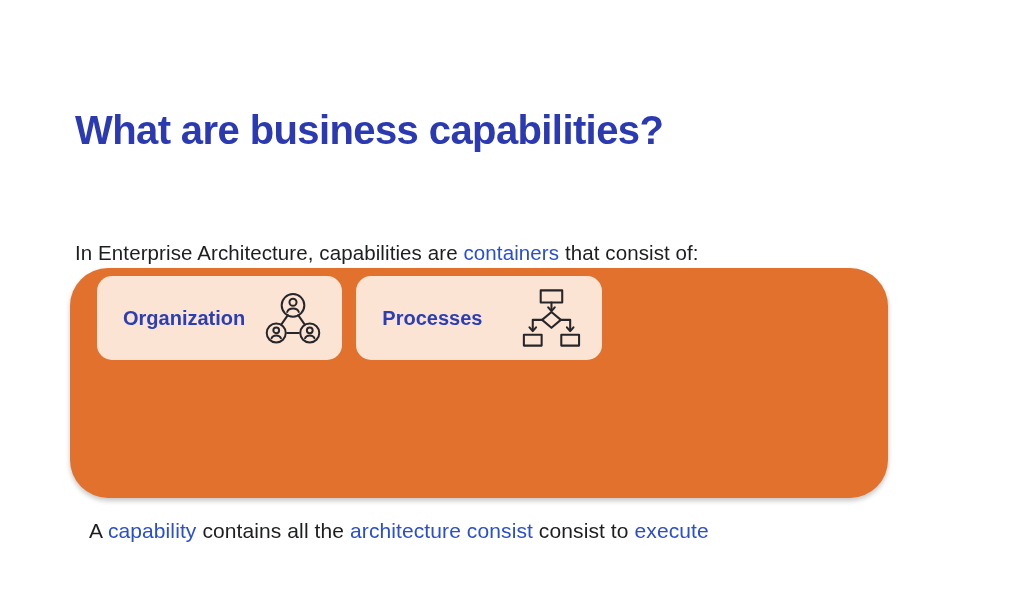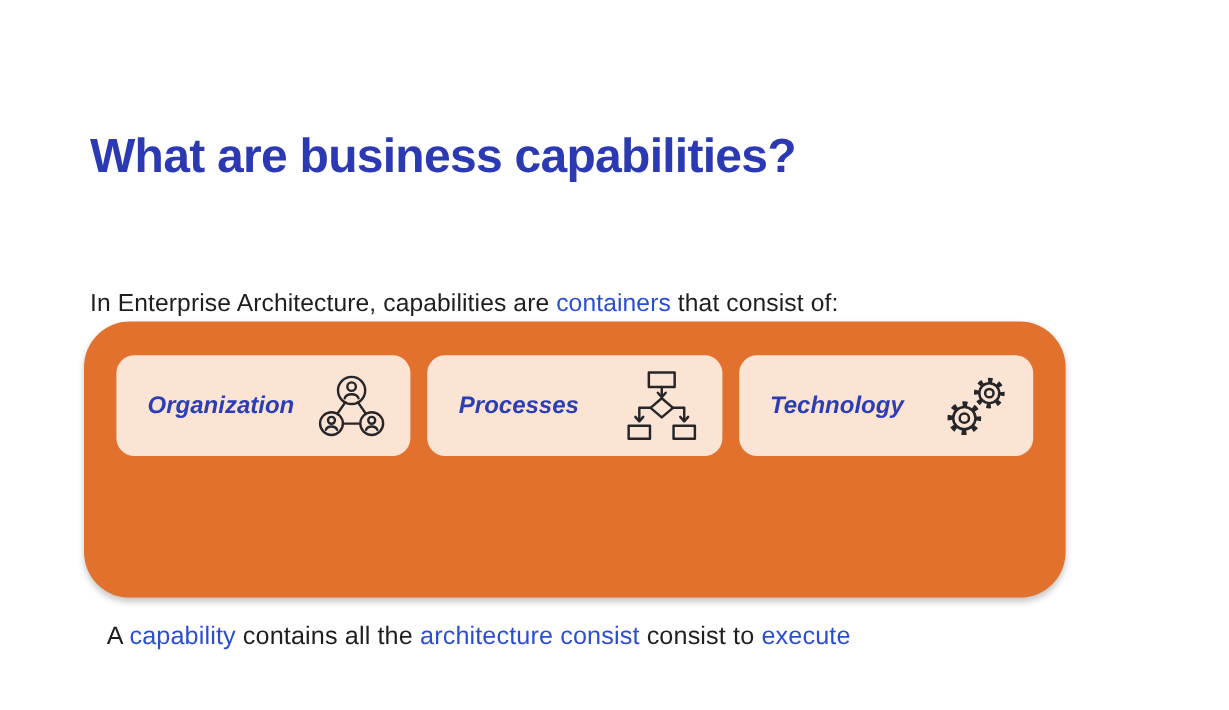--- a/index.html
+++ b/index.html
@@ -19,25 +19,24 @@
   }
   .intro{
     position:absolute;left:75px;top:229px;
     font-size:20.5px;color:var(--text-dark);letter-spacing:0.1px;margin-top:12px;
   }
   .intro .accent, .footer .accent{color:var(--accent-blue);}
 
   .capability-box{
     position:absolute;left:70px;top:268px;width:818px;height:230px;
     background:var(--orange);border-radius:38px;
-    padding:28px 27px 25px 27px;
+    padding:8px 27px 25px 27px;
     display:grid;grid-template-columns:repeat(3,1fr);
     grid-template-rows:84px 84px;gap:13px 14px;
     box-shadow:0 3px 5px rgba(0,0,0,0.22);
-    font-style:italic;
   }
   .card{
     background:var(--card-bg);border-radius:15px;
     display:flex;align-items:center;justify-content:space-between;
     padding:0 20px 0 26px;
   }
   .card-label{
     font-size:20px;font-weight:700;color:var(--label-blue);
     line-height:1.2;max-width:150px;
   }
@@ -94,32 +93,19 @@
           <path d="M43.5 33 H53.5 V44"></path>
           <path d="M50 41 L53.5 45 L57 41"></path>
           <rect x="4" y="49" width="19" height="11.5"></rect>
           <rect x="44" y="49" width="19" height="11.5"></rect>
         </svg>
       </span>
     </div>
 
 
 
-    <div class="card">
-      <span class="card-label">Technology</span>
-      <span class="card-icon">
-        <svg viewBox="0 0 56 56" width="53" height="53" fill="none" stroke="#26262a">
-          <circle cx="38.5" cy="16.5" r="8.8" stroke-width="2.2"></circle>
-          <circle cx="38.5" cy="16.5" r="11.2" stroke-width="4.6" stroke-dasharray="3.9 4.9" stroke-dashoffset="1.5"></circle>
-          <circle cx="38.5" cy="16.5" r="3.7" stroke-width="2.2"></circle>
-          <circle cx="16.5" cy="38.5" r="9.8" stroke-width="2.2"></circle>
-          <circle cx="16.5" cy="38.5" r="12.4" stroke-width="4.8" stroke-dasharray="4.3 5.44" stroke-dashoffset="2"></circle>
-          <circle cx="16.5" cy="38.5" r="4.1" stroke-width="2.2"></circle>
-        </svg>
-      </span>
-    </div>
 
 
   </div>
 
   <p class="footer"><span>A </span><span class="accent">capability</span><span> contains all the </span><span class="accent">architecture consist</span><span> consist to </span><span class="accent">execute</span></p>
 
 </div>
 
 </body></html>

